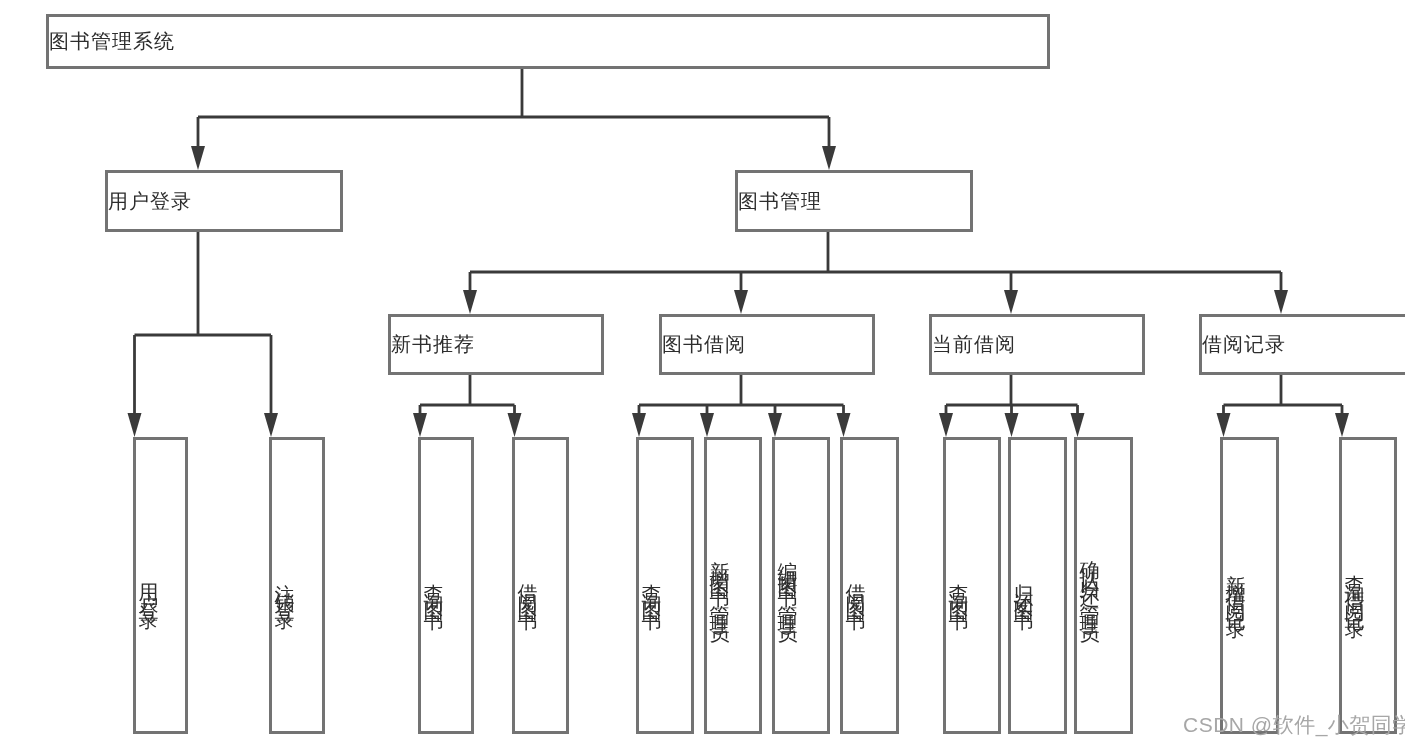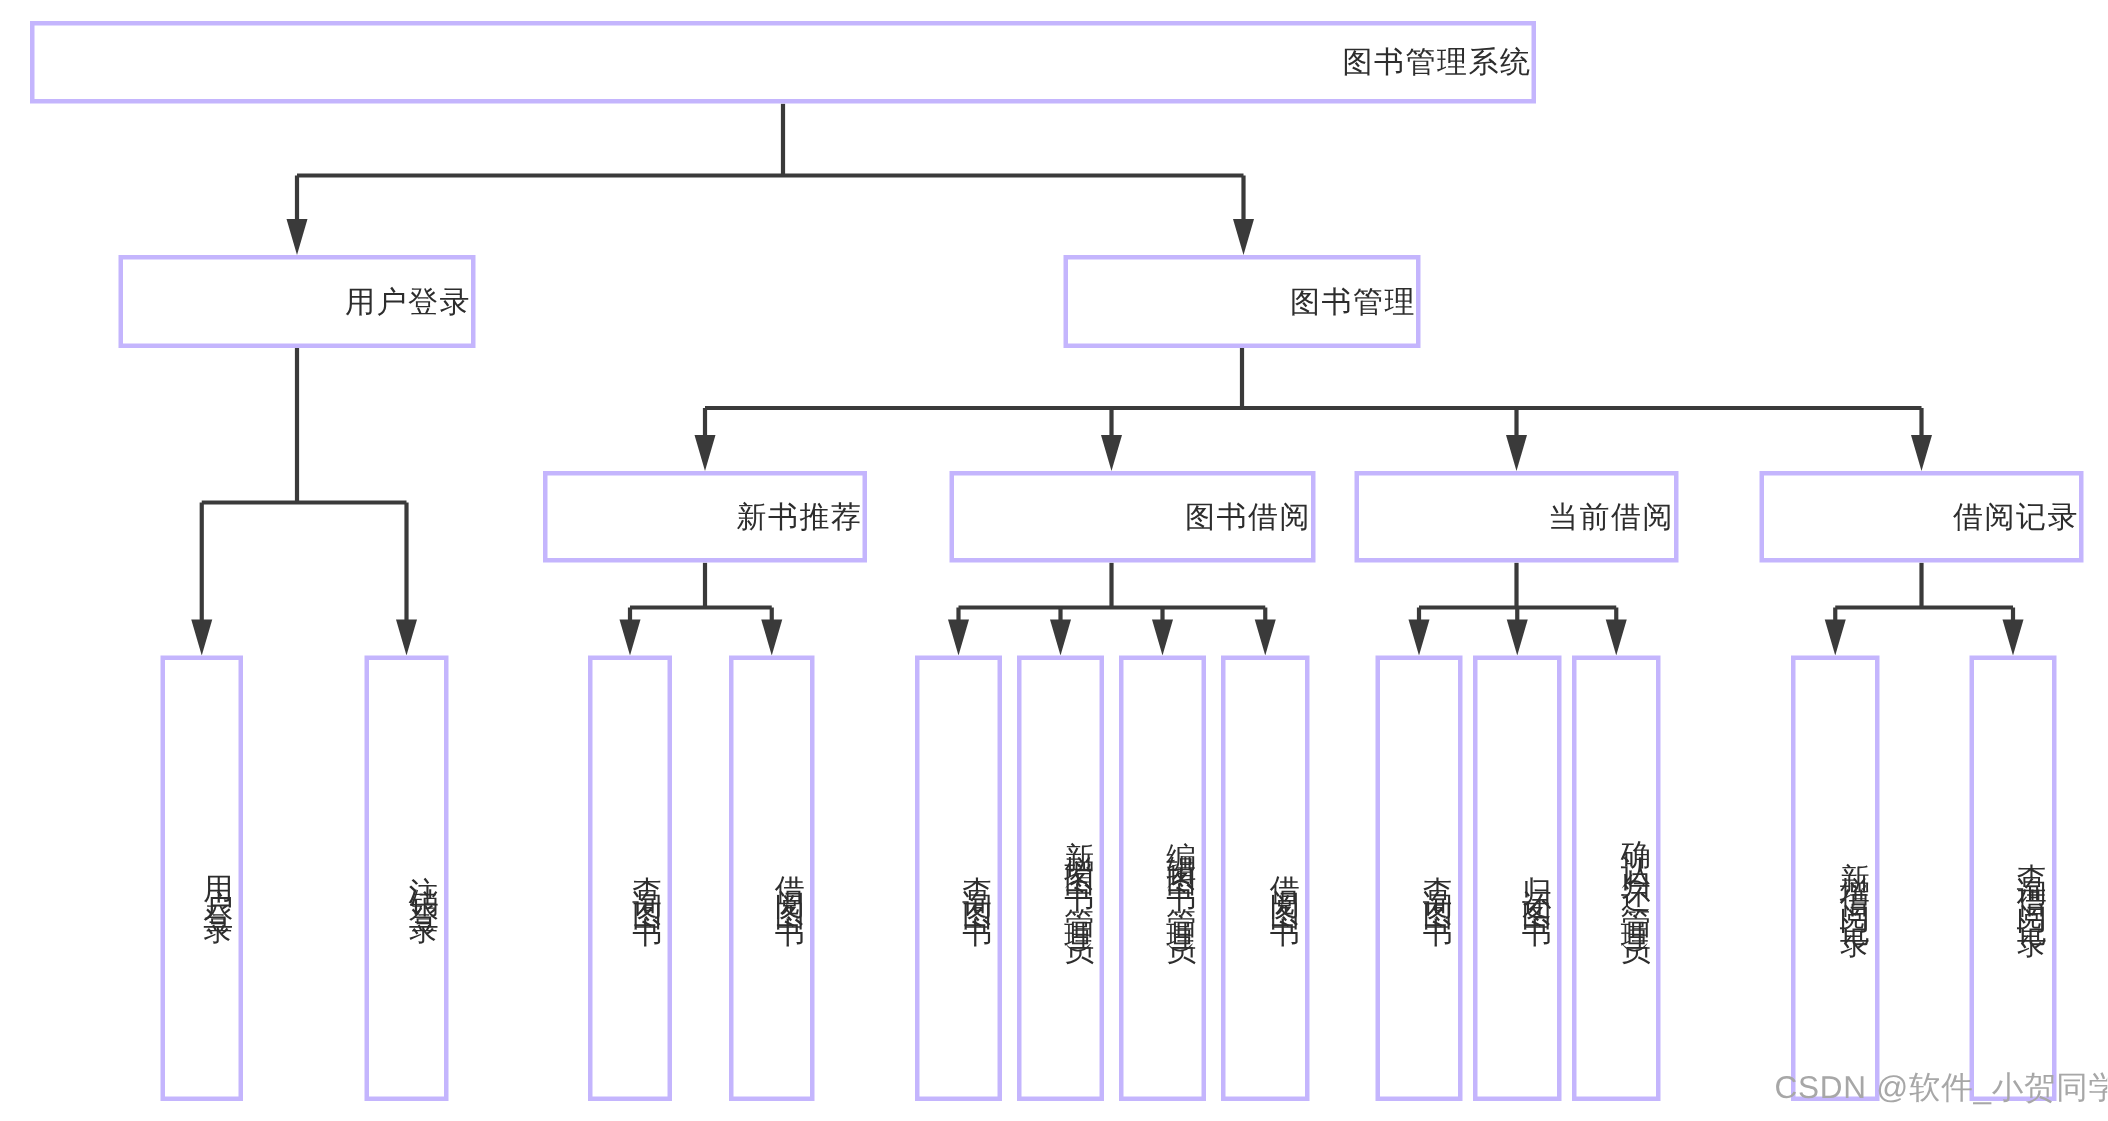--- a/index.html
+++ b/index.html
@@ -27,26 +27,27 @@
     fill: none;
   }
   #wires polygon {
     fill: #3a3a3a;
     stroke: none;
   }
   .node {
     position: absolute;
     box-sizing: border-box;
     background: #ffffff;
-    border: 3px solid #c4b5fd;
+    border: 3px solid #737373;
     display: flex;
     align-items: center;
-    justify-content: flex-end;
+    justify-content: flex-start;
     color: #2d2d2d;
     z-index: 2;
+    margin-left: 26px;
   }
   .node .lbl {
     font-size: 20px;
     letter-spacing: 1px;
     white-space: nowrap;
   }
   .node.v .lbl {
     writing-mode: vertical-rl;
     text-orientation: mixed;
     letter-spacing: 9px;
@@ -145,21 +146,21 @@
   <div class="node" style="left:79px;top:170px;width:238px;height:62px">
     <span class="lbl">用户登录</span>
   </div>
   <div class="node" style="left:362px;top:314px;width:216px;height:61px">
     <span class="lbl">新书推荐</span>
   </div>
 
   <div class="node" style="left:709px;top:170px;width:238px;height:62px">
     <span class="lbl">图书管理</span>
   </div>
-  <div class="node" style="left:633px;top:314px;width:244px;height:61px">
+  <div class="node" style="left:633px;top:314px;width:216px;height:61px">
     <span class="lbl">图书借阅</span>
   </div>
   <div class="node" style="left:903px;top:314px;width:216px;height:61px">
     <span class="lbl">当前借阅</span>
   </div>
   <div class="node" style="left:1173px;top:314px;width:216px;height:61px">
     <span class="lbl">借阅记录</span>
   </div>
 
   <div class="node v" style="left:107px;top:437px;width:55px;height:297px">

